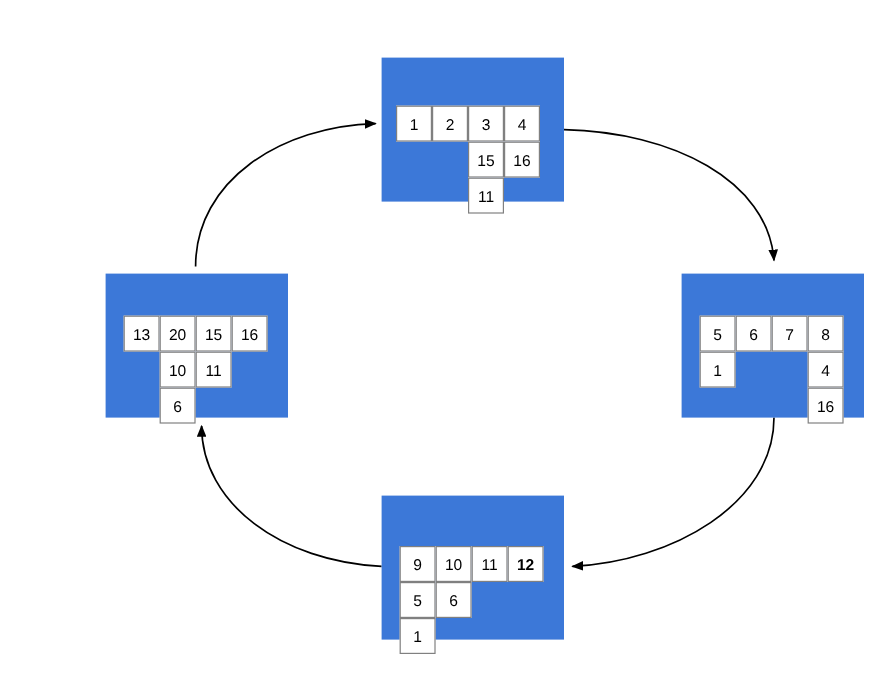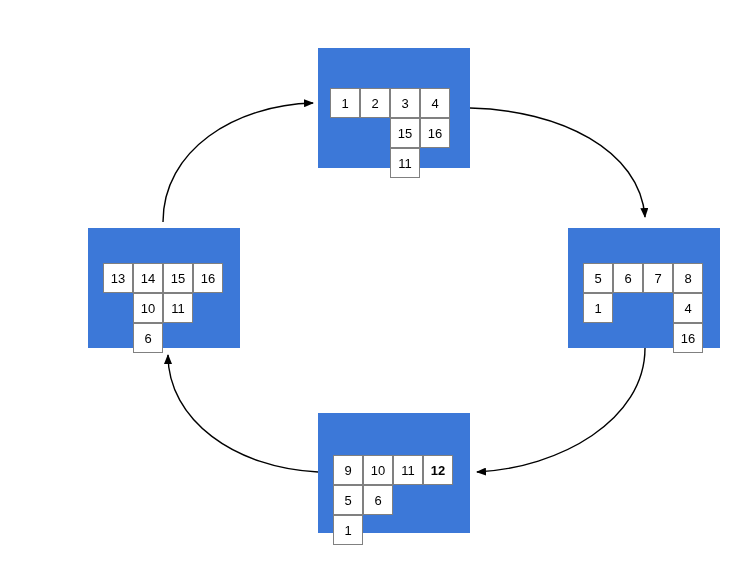--- a/index.html
+++ b/index.html
@@ -87,21 +87,21 @@
       <div class="grid-cell" style="left: 673px; top: 293px;">4</div>
       <div class="grid-cell" style="left: 673px; top: 323px;">16</div>
       <div class="grid-cell" style="left: 333px; top: 455px;">9</div>
       <div class="grid-cell" style="left: 363px; top: 455px;">10</div>
       <div class="grid-cell" style="left: 393px; top: 455px;">11</div>
       <div class="grid-cell" style="left: 423px; top: 455px; font-weight: bold;">12</div>
       <div class="grid-cell" style="left: 333px; top: 485px;">5</div>
       <div class="grid-cell" style="left: 363px; top: 485px;">6</div>
       <div class="grid-cell" style="left: 333px; top: 515px;">1</div>
       <div class="grid-cell" style="left: 103px; top: 263px; text-align: center;">13</div>
-      <div class="grid-cell" style="left: 133px; top: 263px;">14</div>
+      <div class="grid-cell" style="left: 133px; top: 263px;">20</div>
       <div class="grid-cell" style="left: 163px; top: 263px;">15</div>
       <div class="grid-cell" style="left: 193px; top: 263px;">16</div>
       <div class="grid-cell" style="left: 133px; top: 293px;">10</div>
       <div class="grid-cell" style="left: 163px; top: 293px;">11</div>
       <div class="grid-cell" style="left: 133px; top: 323px;">6</div>
     </div>
 
 </div>
 
 </body></html>

